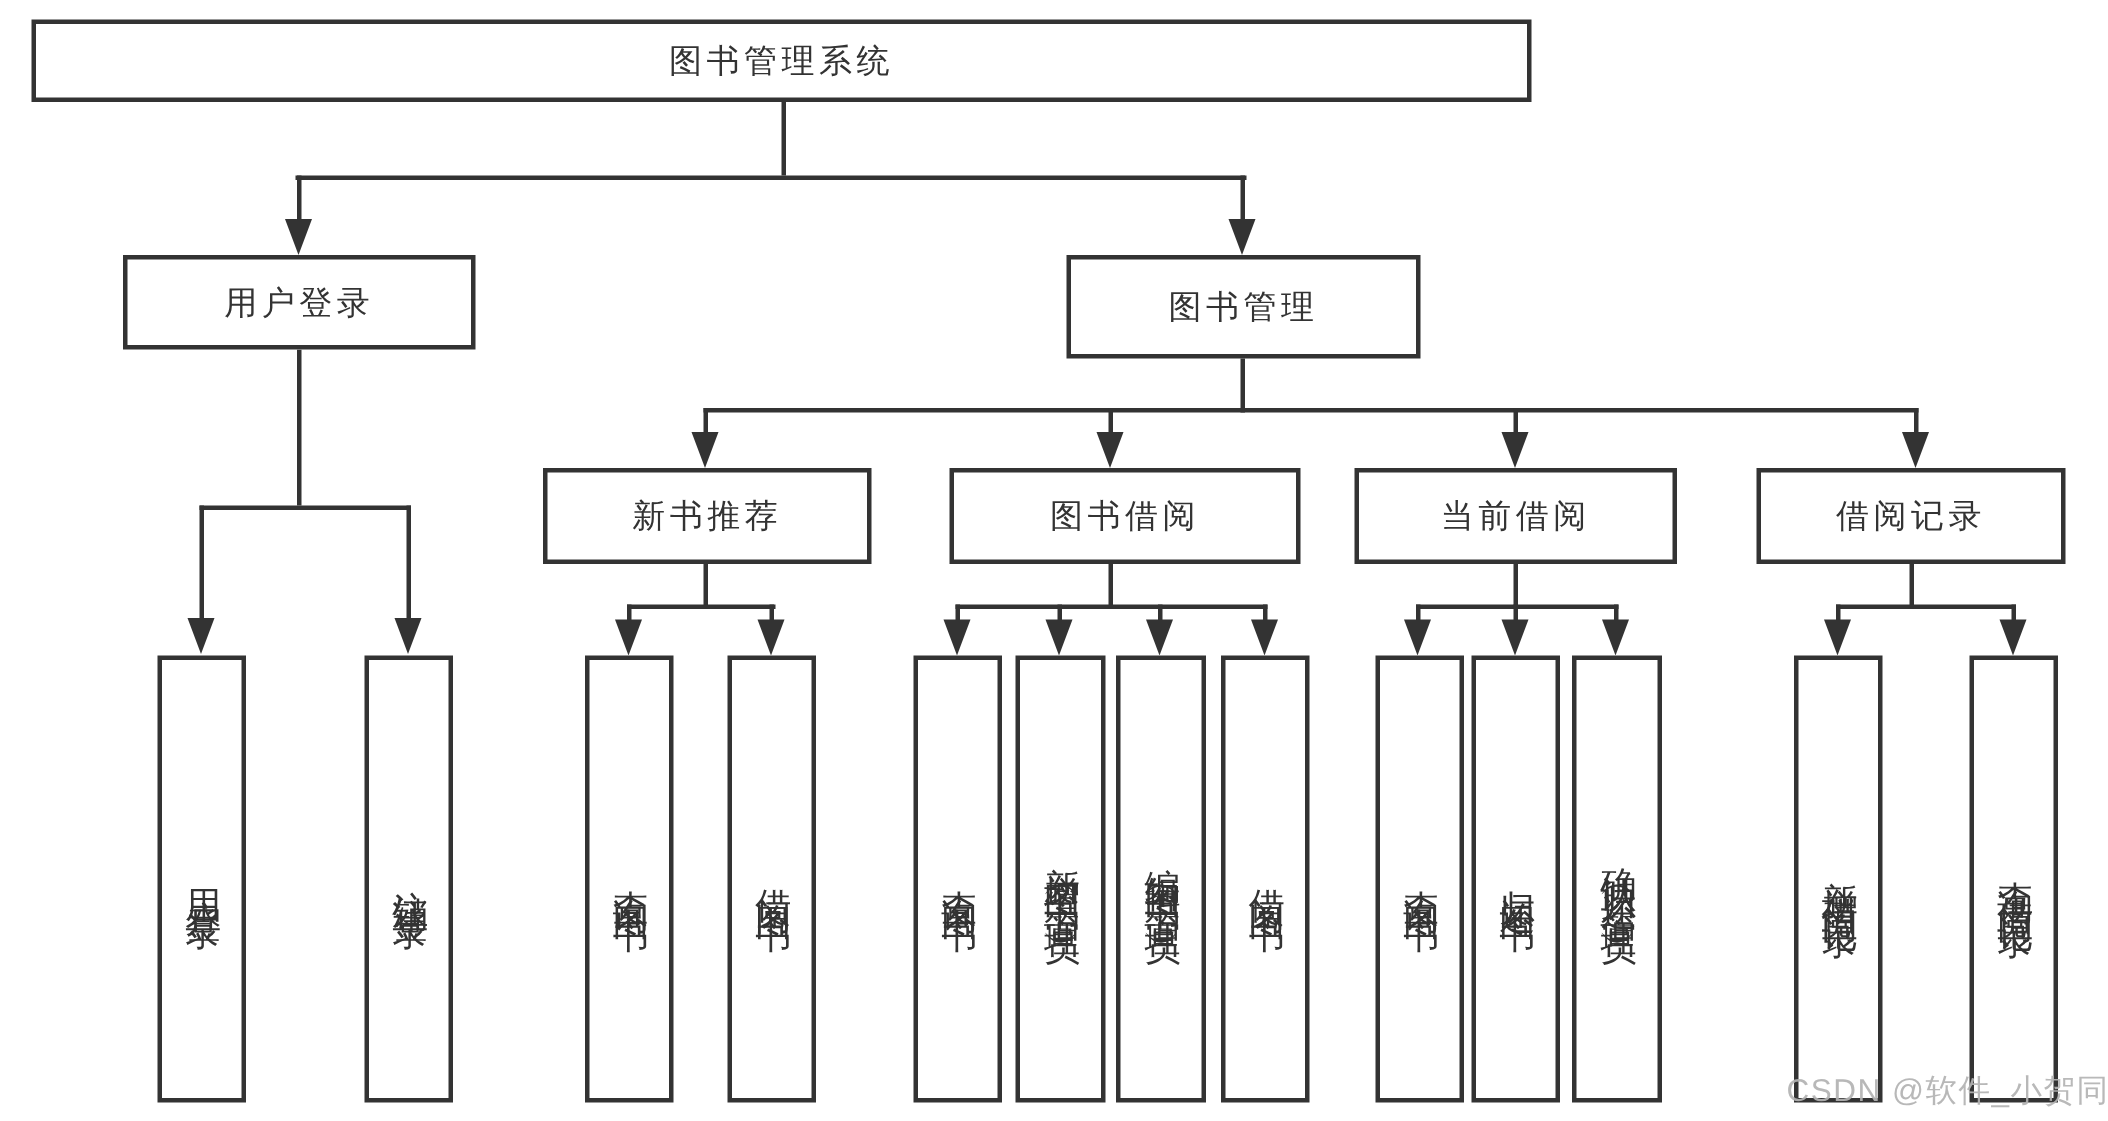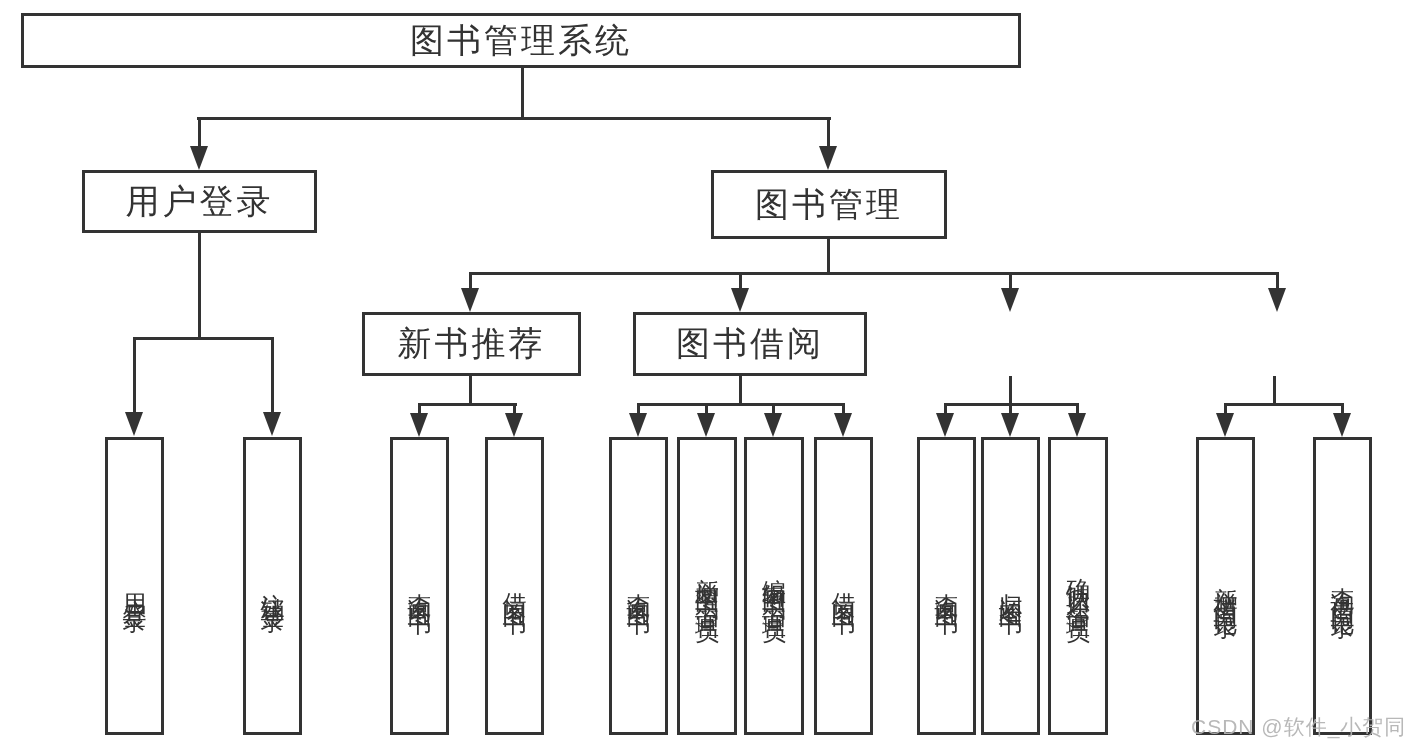--- a/index.html
+++ b/index.html
@@ -9,21 +9,21 @@
     font-family:"Liberation Sans","DejaVu Sans",sans-serif;
     color:var(--text,#333333);
   }
   .box{
     position:absolute;box-sizing:border-box;
     border:3px solid var(--box-border,#333333);
     background:var(--box-background,#ffffff);
     display:flex;align-items:center;justify-content:center;
   }
   .hbox .lbl{
-    font-size:34px;letter-spacing:3px;white-space:nowrap;
+    font-size:22px;letter-spacing:3px;white-space:nowrap;
     color:var(--text,#333333);
   }
   .vbox .lbl{
     writing-mode:vertical-rl;text-orientation:mixed;
     font-size:24px;letter-spacing:6px;line-height:1;
     color:var(--text,#333333);
   }
   .vline{position:absolute;width:3px;background:var(--line,#333333);}
   .hline{position:absolute;height:3px;background:var(--line,#333333);}
   .arrow{
@@ -111,20 +111,26 @@
   <div class="box hbox" style="left:711px;top:170px;width:236px;height:69px">
     <span class="lbl">图书管理</span>
   </div>
 
   <div class="box hbox" style="left:362px;top:312px;width:219px;height:64px">
     <span class="lbl">新书推荐</span>
   </div>
   <div class="box hbox" style="left:633px;top:312px;width:234px;height:64px">
     <span class="lbl">图书借阅</span>
   </div>
+  <div class="box hbox" style="left:903px;top:312px;width:215px;height:64px">
+    <span class="lbl">当前借阅</span>
+  </div>
+  <div class="box hbox" style="left:1171px;top:312px;width:206px;height:64px">
+    <span class="lbl">借阅记录</span>
+  </div>
 
   <div class="box vbox" style="left:105px;top:437px;width:59px;height:298px">
     <span class="lbl">用户登录</span>
   </div>
   <div class="box vbox" style="left:243px;top:437px;width:59px;height:298px">
     <span class="lbl">注销登录</span>
   </div>
 
   <div class="box vbox" style="left:390px;top:437px;width:59px;height:298px">
     <span class="lbl">查询图书</span>

